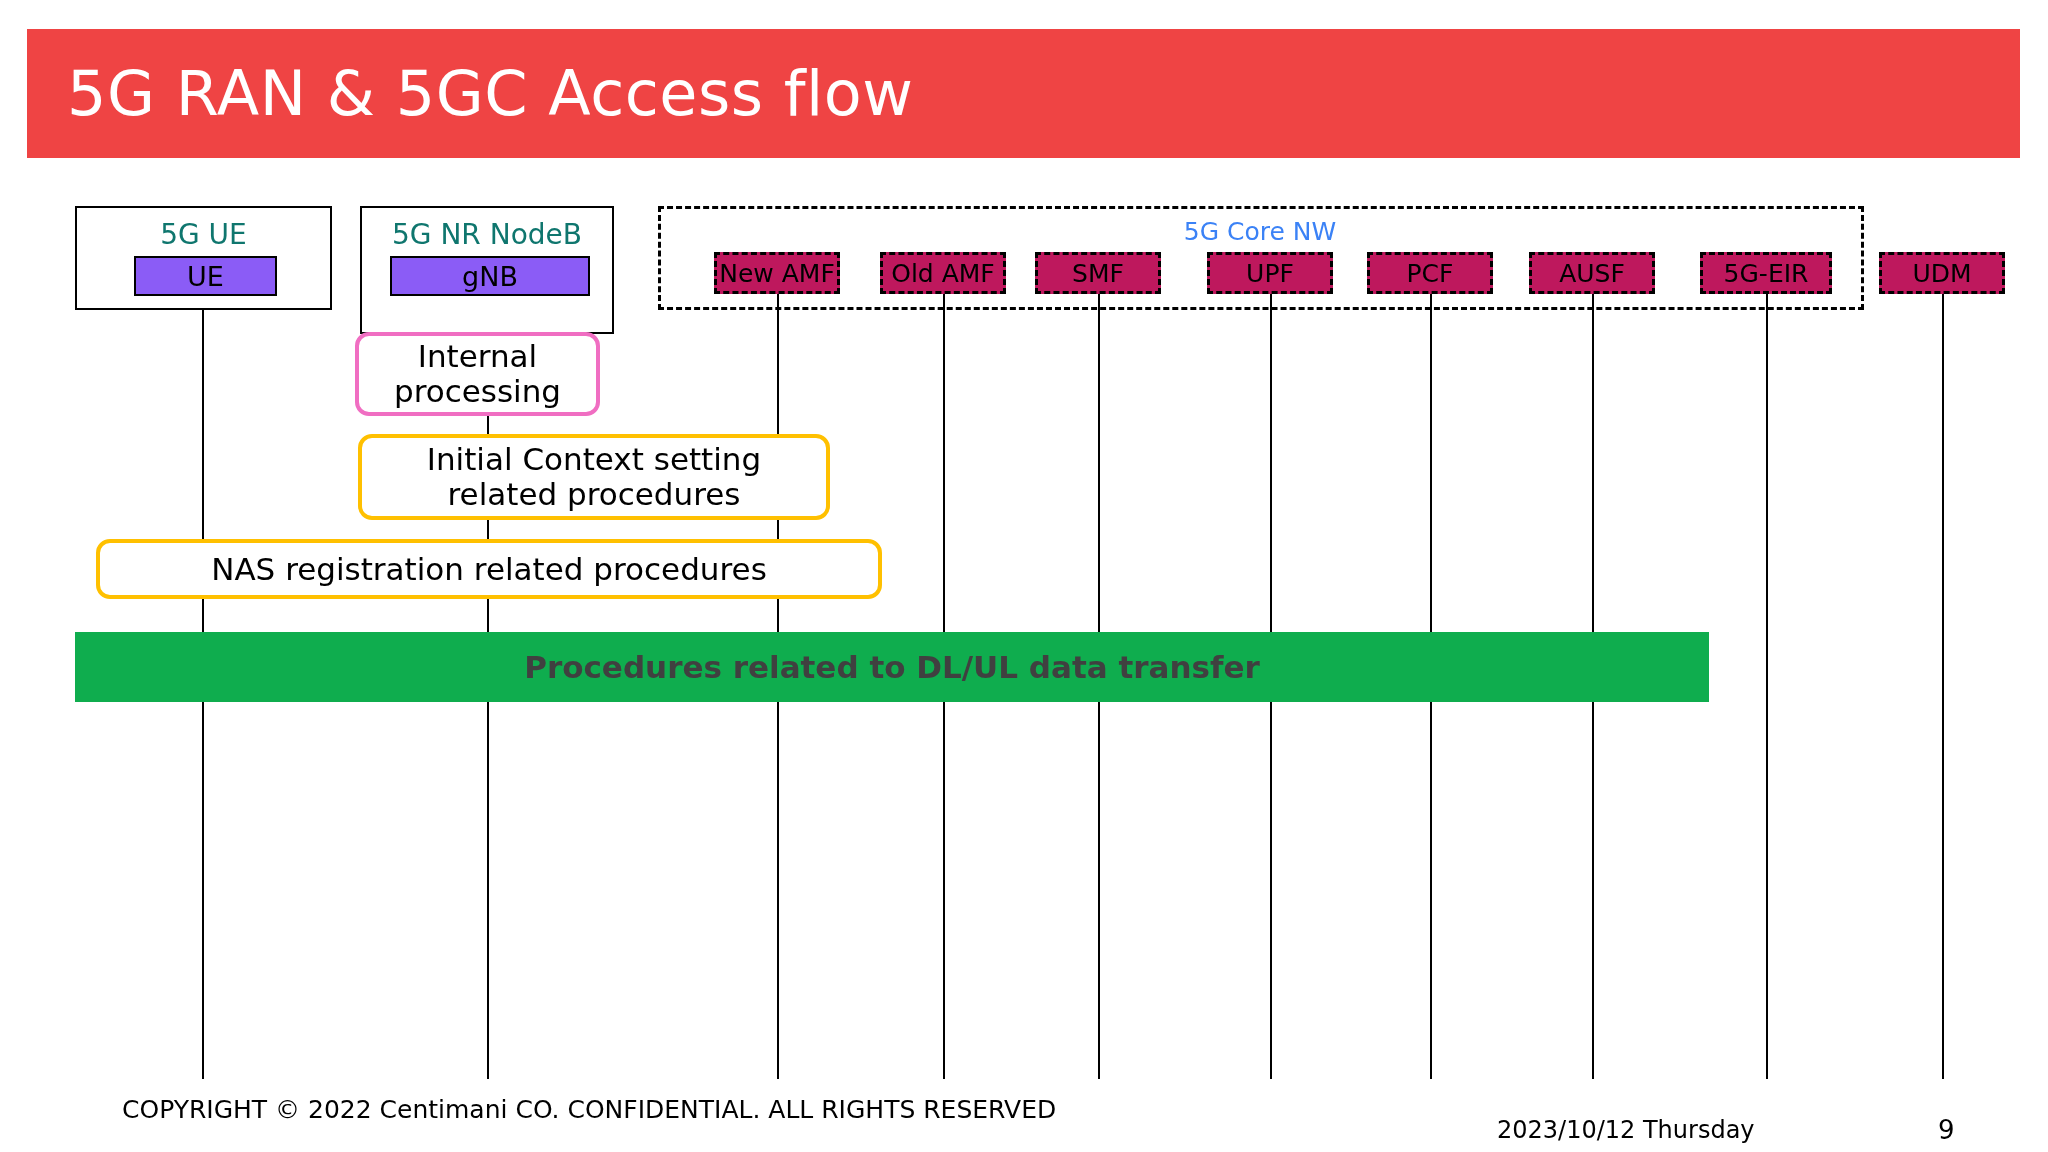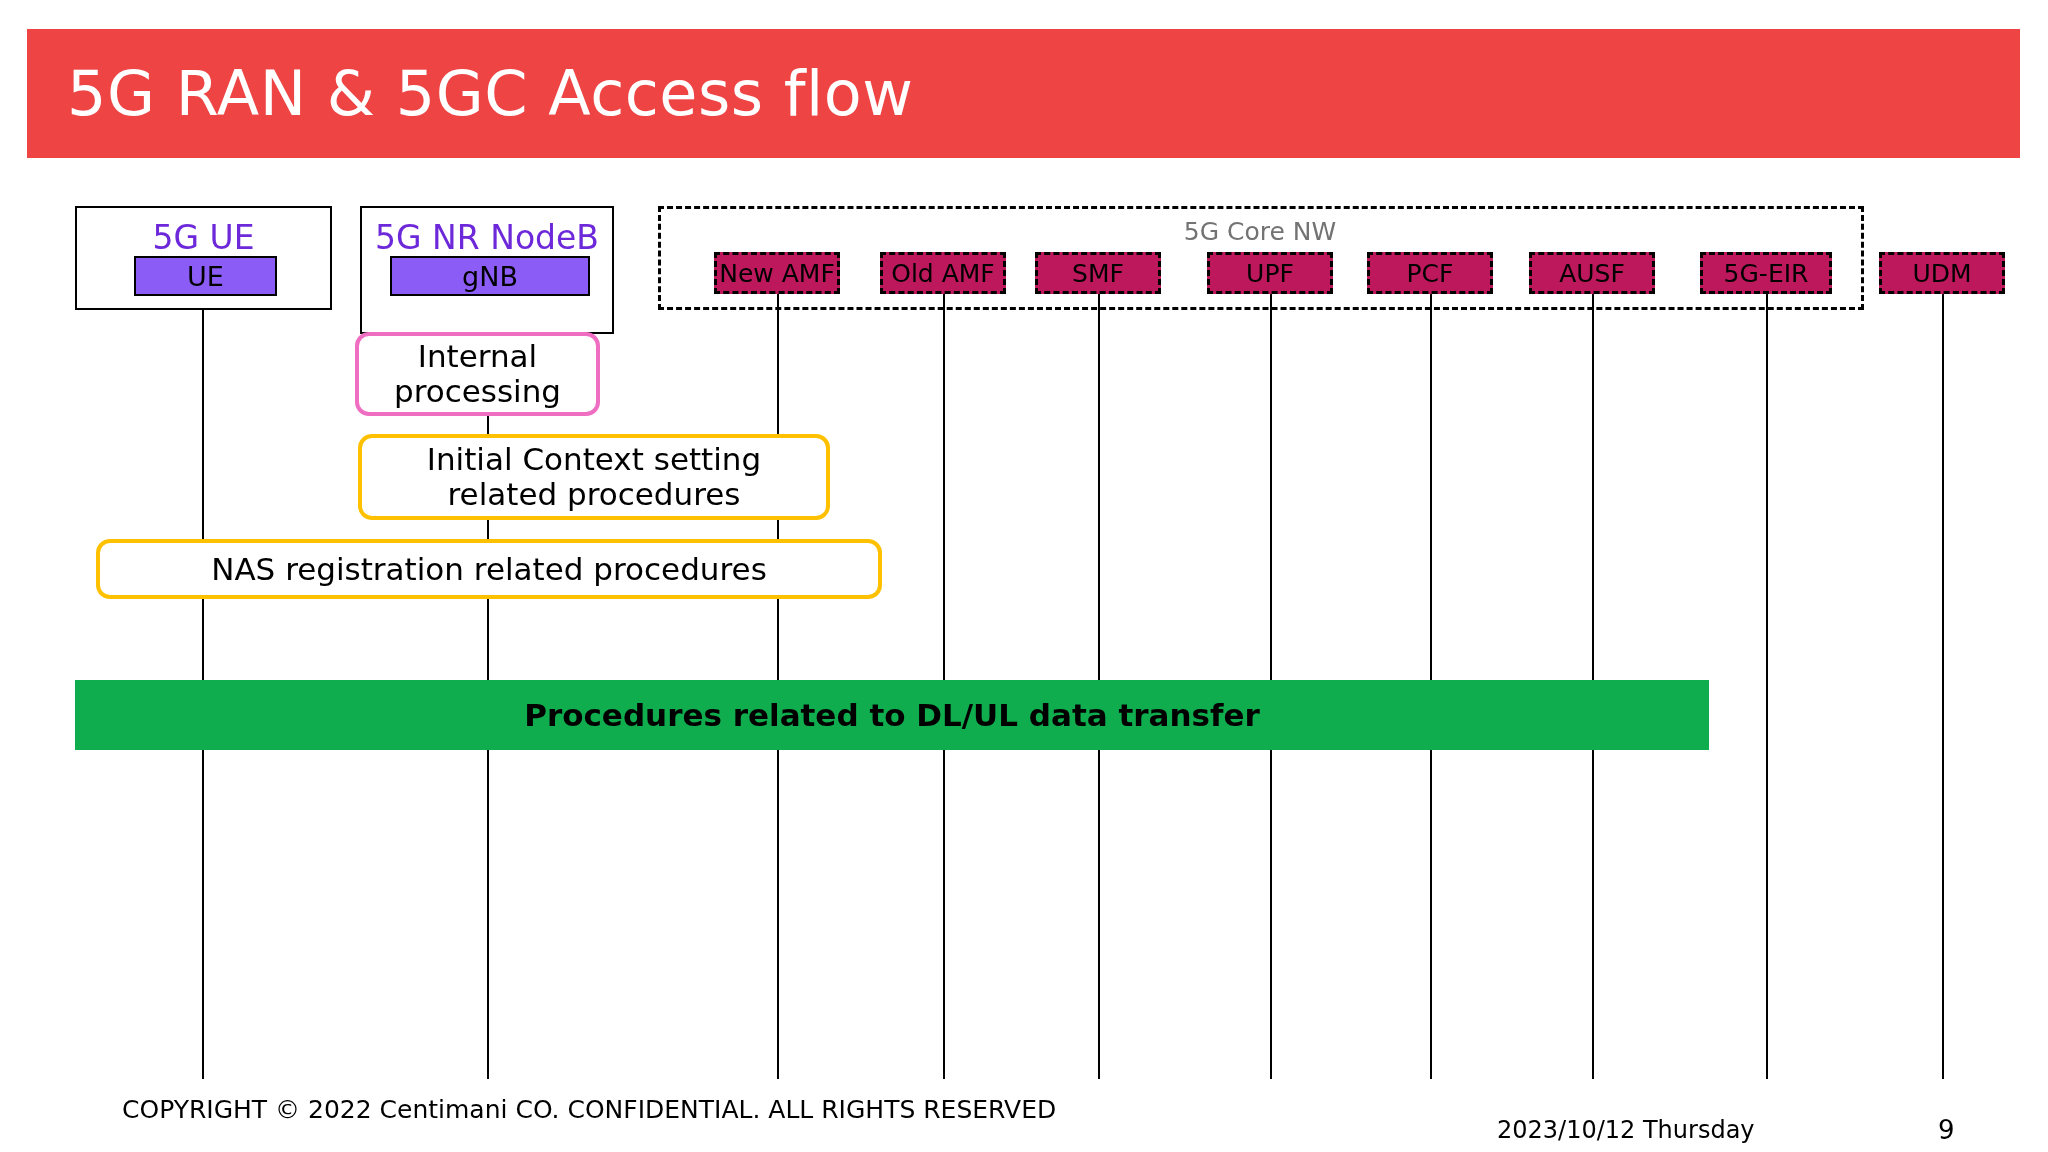--- a/index.html
+++ b/index.html
@@ -29,36 +29,36 @@
     position:absolute;width:0;border-left:2.5px solid #000000;
   }
 
   
   .entity-outer{
     position:absolute;box-sizing:border-box;
     border:2.5px solid #000000;background:#ffffff;
   }
   .entity-outer-label{
     position:absolute;left:0;right:0;top:10px;text-align:center;
-    font-size:33px;color:#6d28d9;white-space:nowrap;
+    font-size:28px;color:#0f766e;white-space:nowrap;
   }
   .entity-inner{
     position:absolute;box-sizing:border-box;
     border:2.5px solid #000000;background:#8b5cf6;
     display:flex;align-items:center;justify-content:center;
     font-size:27px;color:#000000;
   }
 
   
   .core-box{
     position:absolute;box-sizing:border-box;
     border:3px dashed #000000;background:transparent;
   }
   .core-label{
-    position:absolute;font-size:25px;color:#737373;white-space:nowrap;
+    position:absolute;font-size:25px;color:#3b82f6;white-space:nowrap;
     text-align:center;
   }
   .nf-box{
     position:absolute;box-sizing:border-box;
     border:3px dashed #000000;background:#be185d;
     display:flex;align-items:center;justify-content:center;
     font-size:25px;color:#000000;white-space:nowrap;
   }
 
   
@@ -70,21 +70,21 @@
     padding:0 14px;
   }
   .proc-pink{border:4.5px solid #F06EC2;}
   .proc-orange{border:4px solid #FFC000;}
 
   
   .banner{
     position:absolute;box-sizing:border-box;
     background:#0FAD4E;
     display:flex;align-items:center;justify-content:center;
-    color:#000000;font-size:31px;font-weight:bold;margin-top:48px;
+    color:#404040;font-size:31px;font-weight:bold;
   }
 
   
   .footer-copy{
     position:absolute;left:122px;top:1109px;transform:translateY(-50%);
     font-size:25px;color:#000000;white-space:nowrap;
   }
   .footer-date{
     position:absolute;left:1497px;top:1130px;transform:translateY(-50%);
     font-size:24px;color:#000000;white-space:nowrap;

